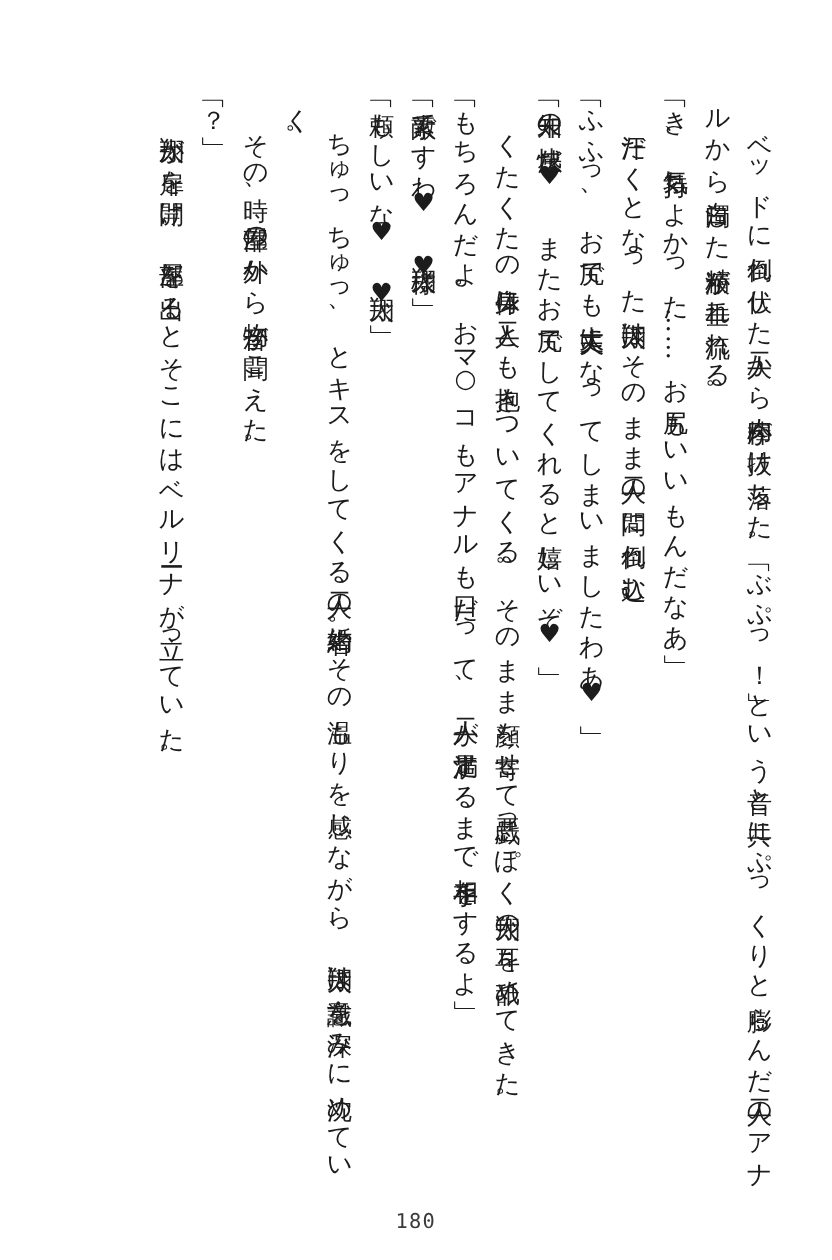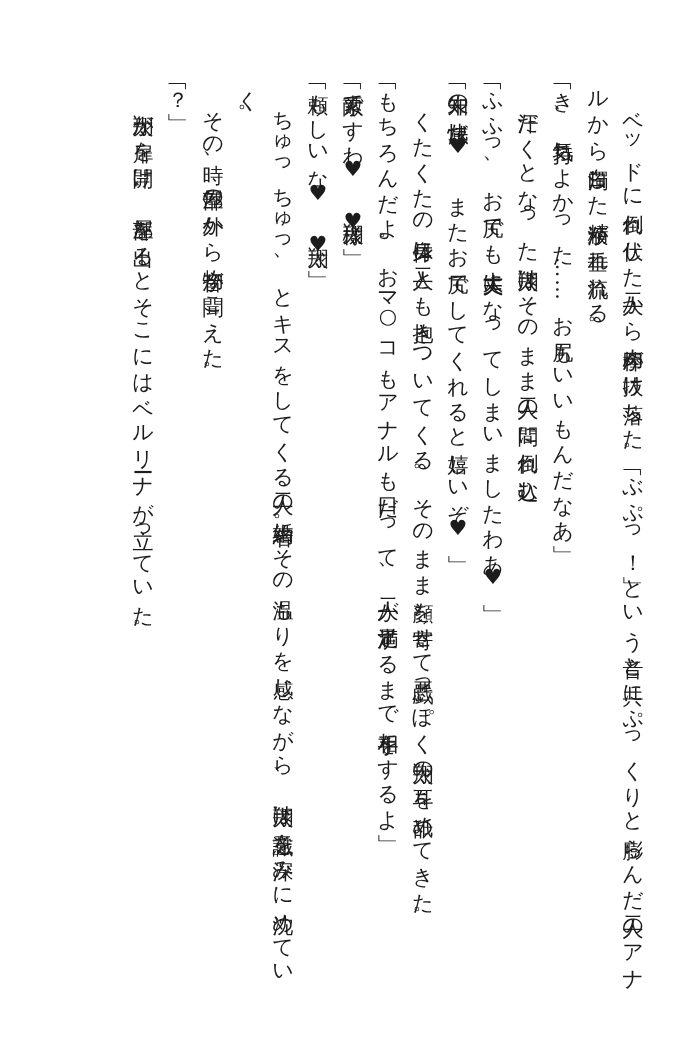--- a/index.html
+++ b/index.html
@@ -59,13 +59,14 @@
       <p class="para">「未知の快感だ♥　またお尻でしてくれると嬉しいぞ♥」</p>
       <p class="para indent">くたくたの身体に二人とも抱きついてくる。そのまま顔を寄せて悪戯っぽく翔太の耳を舐めてきた。</p>
       <p class="para">「もちろんだよ。おマ○コもアナルも口だって、二人が満足するまで相手をするよ」</p>
       <p class="para">「素敵ですわ♥　翔太様♥」</p>
       <p class="para">「頼もしいな♥　翔太♥」</p>
       <p class="para indent">ちゅっちゅっ、とキスをしてくる二人の婚約者。その温もりを感じながら、翔太は意識を深みに沈めていく。</p>
       <p class="para indent">その時、部屋の外から物音が聞こえた。</p>
       <p class="para">「？」</p>
       <p class="para indent">翔太が扉を開け、部屋を出るとそこにはベルリーナが立っていた。</p>
     </div>
+  <div class="page-number">180</div>
 </div>
 
 </body></html>

